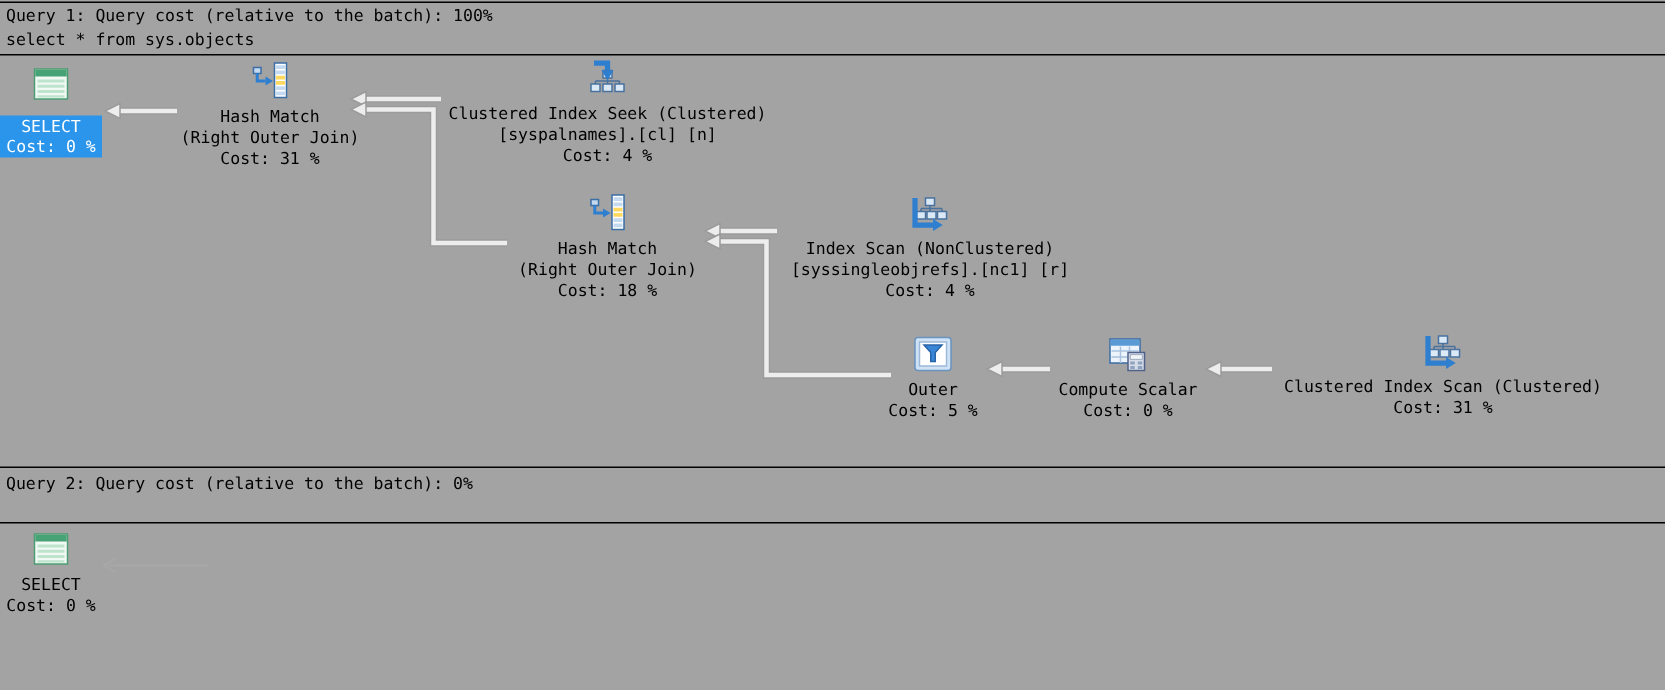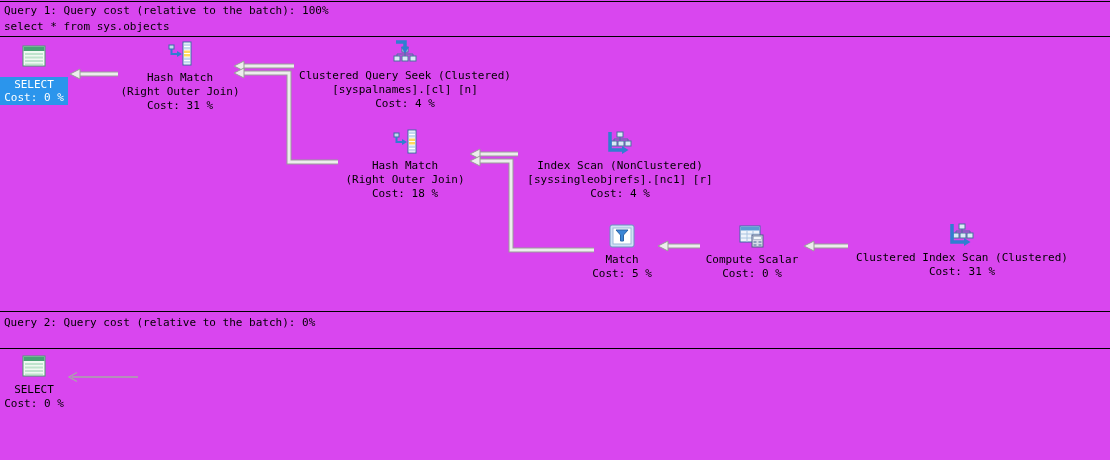--- a/index.html
+++ b/index.html
@@ -1,17 +1,17 @@
 <!DOCTYPE html>
 <html><head>
 <meta charset="utf-8">
 <style>
   html,body{margin:0;padding:0;background:#fff;}
   #stage{
-    position:relative;width:1110px;height:460px;background:#d946ef;overflow:hidden;
+    position:relative;width:1110px;height:460px;background:#a3a3a3;overflow:hidden;
     font-family:"DejaVu Sans Mono","Liberation Mono",monospace;font-size:11px;color:#000;
   }
   .hline{position:absolute;left:0;width:1110px;height:1px;background:#000;}
   .qheader{position:absolute;left:4px;white-space:pre;line-height:14px;}
   .node{position:absolute;display:flex;flex-direction:column;align-items:center;}
   .nicon{display:block;width:28px;height:28px;margin-bottom:3px;}
   .nl{line-height:14px;white-space:nowrap;text-align:center;}
   .selbox{background:#2b95ec;color:#fff;width:100%;margin-top:4px;padding:1px 0;text-align:center;}
   .selbox .nl{line-height:13px;}
   svg.arrows{position:absolute;left:0;top:0;z-index:0;}
@@ -127,21 +127,21 @@
       <svg width="28" height="28" viewBox="0 0 28 28">
         <rect x="11" y="9" width="6" height="5" fill="#dbe9f7" stroke="#49729e"></rect>
         <path d="M14,14 V16 M6,16 H22 M6,16 V18 M14,16 V18 M22,16 V18" stroke="#49729e" fill="none"></path>
         <rect x="3" y="18" width="6" height="5" fill="#dbe9f7" stroke="#49729e"></rect>
         <rect x="11" y="18" width="6" height="5" fill="#dbe9f7" stroke="#49729e"></rect>
         <rect x="19" y="18" width="6" height="5" fill="#dbe9f7" stroke="#49729e"></rect>
         <path d="M5,4 H14 V9" stroke="#2f7fd0" stroke-width="3.5" fill="none"></path>
         <polygon points="10,9 14,15.5 18,9" fill="#2f7fd0"></polygon>
       </svg>
     </span>
-    <div class="nl">Clustered Query Seek (Clustered)</div>
+    <div class="nl">Clustered Index Seek (Clustered)</div>
     <div class="nl">[syspalnames].[cl] [n]</div>
     <div class="nl">Cost: 4 %</div>
   </div>
 
   <div class="node" style="left:335px;top:128px;width:140px">
     <span class="nicon">
       <svg width="28" height="28" viewBox="0 0 28 28">
         <rect x="17" y="2" width="8" height="23" fill="#fff" stroke="#3a6ea5"></rect>
         <rect x="18" y="3.5" width="6" height="2.5" fill="#c3d9f0"></rect>
         <rect x="18" y="7" width="6" height="2.5" fill="#c3d9f0"></rect>
@@ -177,21 +177,21 @@
   </div>
 
   <div class="node" style="left:572px;top:222px;width:100px">
     <span class="nicon">
       <svg width="28" height="28" viewBox="0 0 28 28">
         <rect x="2" y="3" width="24" height="22" rx="2" fill="#cfe2f6" stroke="#6b93c0"></rect>
         <rect x="5" y="6" width="18" height="16" fill="#fff" stroke="#9db9d8"></rect>
         <polygon points="8,8 20,8 15.5,13 15.5,19 12.5,19 12.5,13" fill="#3b86d6" stroke="#2a64a8"></polygon>
       </svg>
     </span>
-    <div class="nl">Match</div>
+    <div class="nl">Outer</div>
     <div class="nl">Cost: 5 %</div>
   </div>
 
   <div class="node" style="left:692px;top:222px;width:120px">
     <span class="nicon">
       <svg width="28" height="28" viewBox="0 0 28 28">
         <rect x="2" y="4" width="20" height="16" fill="#eef4fb" stroke="#3a6ea5"></rect>
         <rect x="2.5" y="4.5" width="19" height="4" fill="#5b9bd5"></rect>
         <path d="M3,12 H21 M3,16 H21 M9,9 V20 M15,9 V20" stroke="#aac4e0" fill="none"></path>
         <rect x="14" y="13" width="11" height="12" fill="#d6dde8" stroke="#51618a"></rect>

